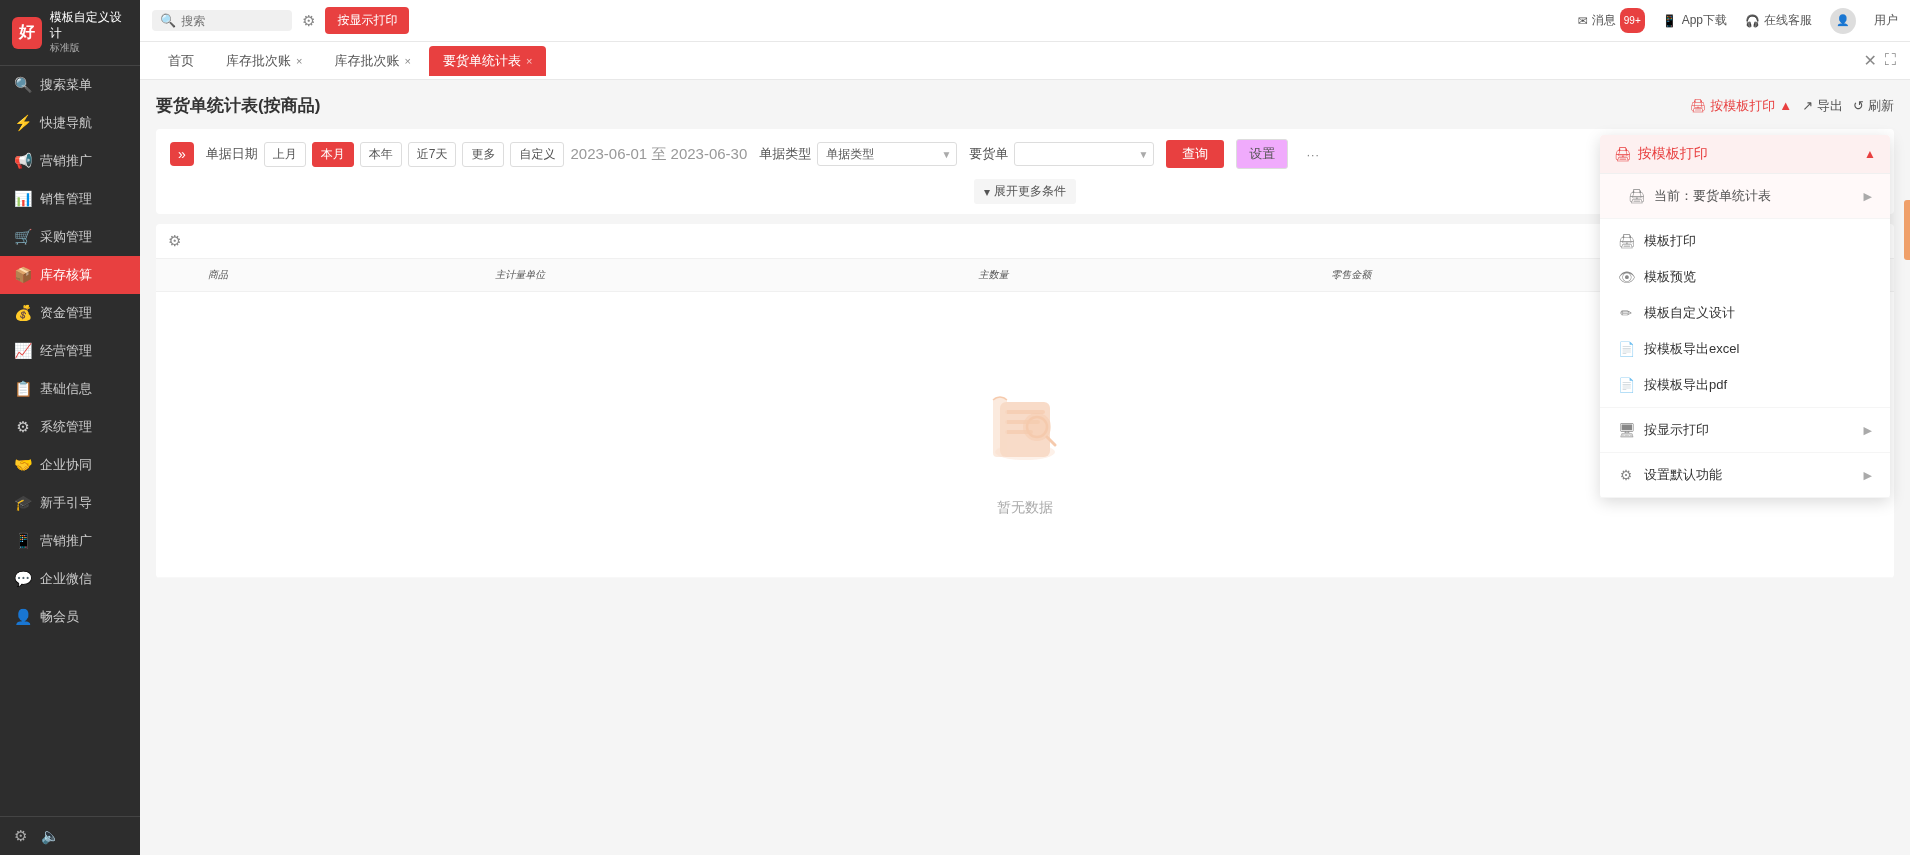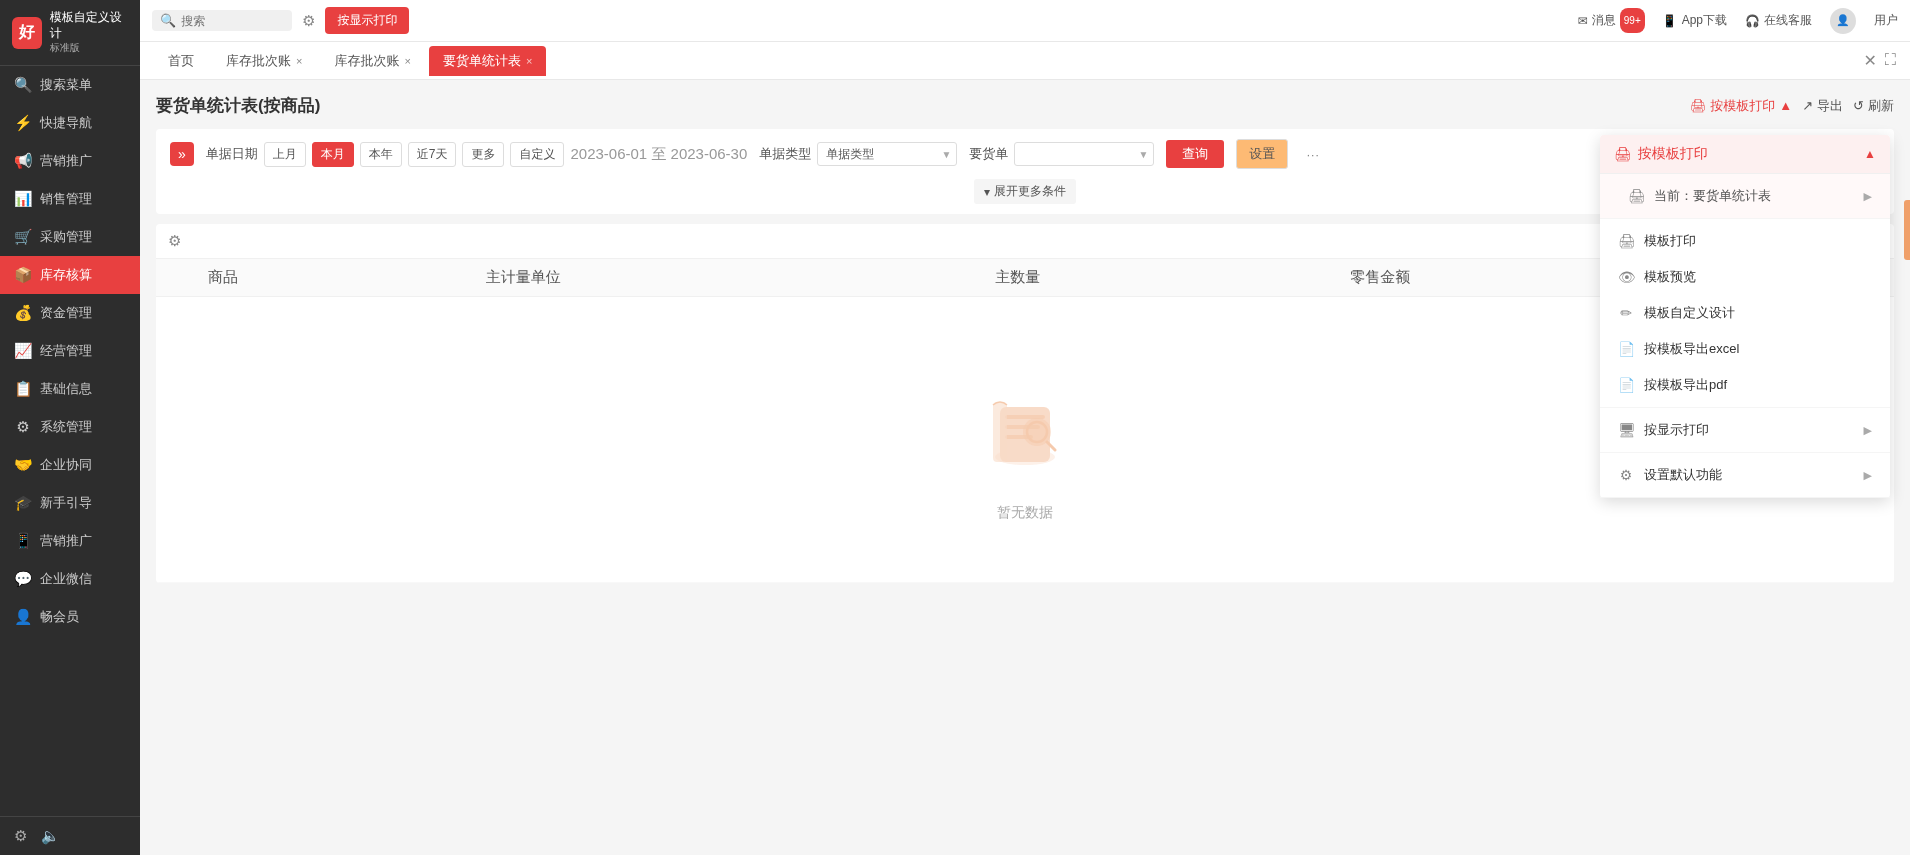--- a/index.html
+++ b/index.html
@@ -206,41 +206,42 @@
     .select-wrapper { position: relative; display: inline-block; }
     .select-arrow {
       position: absolute; right: 6px; top: 50%; transform: translateY(-50%);
       font-size: 10px; color: #aaa; pointer-events: none;
     }
     .filter-query-btn {
       background: #e84040; color: white; border: none; border-radius: 3px;
       padding: 5px 16px; font-size: 13px; cursor: pointer;
     }
     .filter-setting-btn {
-      background: #fdba74; color: #555; border: 1px solid #ddd; border-radius: 3px;
+      background: #f0abfc; color: #555; border: 1px solid #ddd; border-radius: 3px;
       padding: 5px 12px; font-size: 13px; cursor: pointer;
     }
 
     
     .table-area {
       background: #fff;
       border-radius: 4px;
       overflow: hidden;
     }
     .table-toolbar {
       display: flex; align-items: center; padding: 8px 12px; border-bottom: 1px solid #f0f0f0;
     }
     .table-settings-icon { color: #888; font-size: 15px; cursor: pointer; }
     table {
       width: 100%; border-collapse: collapse;
     }
     th {
       background: #fafafa; padding: 9px 12px; text-align: left;
-      font-size: 15px; color: #555; font-weight: 500;
+      font-size: 10px; color: #555; font-weight: 500;
       border-bottom: 1px solid #f0f0f0;
+      font-style: italic;
     }
     td {
       padding: 9px 12px; font-size: 13px; color: #333;
       border-bottom: 1px solid #f8f8f8;
     }
 
     
     .empty-state {
       text-align: center;
       padding: 80px 0 60px;

